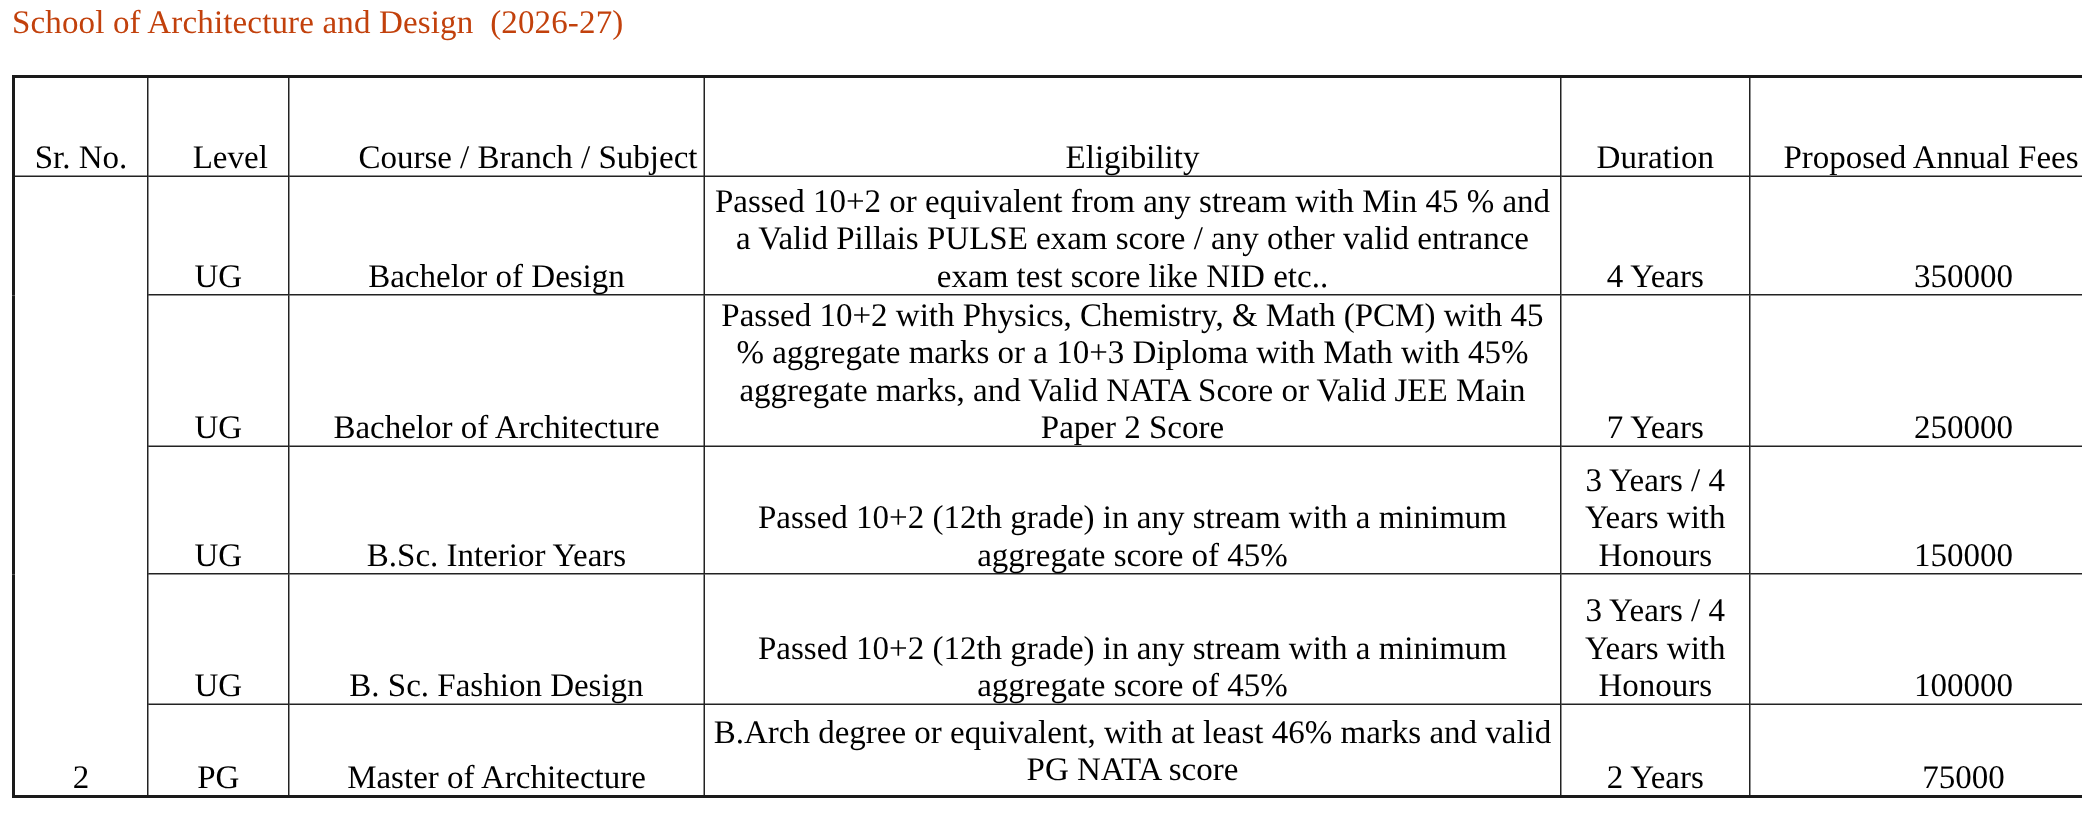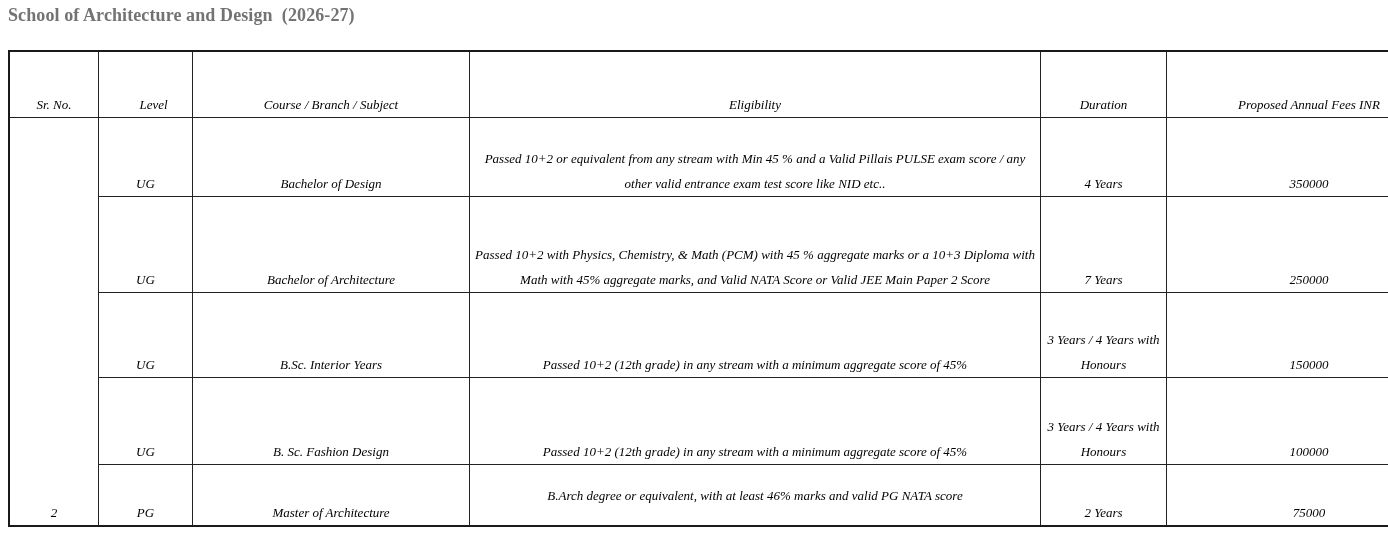--- a/index.html
+++ b/index.html
@@ -17,62 +17,61 @@
   .page {
     position: relative;
     width: 1388px;
     height: 553px;
     box-sizing: border-box;
   }
   .page-title {
     position: absolute;
     left: 8px;
     top: 0px;
-    font-size: 18px;
-    font-weight: bold;
+    font-size: 22px;
+    font-weight: normal;
     letter-spacing: 0.1px;
     line-height: 30px;
-    color: #737373;
+    color: #c2410c;
     white-space: pre;
   }
   .table-wrap {
     position: absolute;
     left: 8px;
     top: 50px;
     width: 1372px;
   }
   table.course-table {
     border-collapse: collapse;
     table-layout: fixed;
     width: 1372px;
     border: 2px solid #1a1a1a;
   }
   table.course-table td,
   table.course-table th {
     border: 1px solid #222222;
     padding: 0 4px;
-    font-size: 13px;
+    font-size: 22px;
     line-height: 25px;
     vertical-align: bottom;
     text-align: center;
     color: #000000;
     font-weight: normal;
-    font-style: italic;
   }
   thead th {
     height: 65px;
     vertical-align: middle;
     color: #9B1B3A;
     font-weight: bold;
     font-size: 18px;
     border-bottom: 2px solid #111111;
   }
   thead th.h-srno   { width: 80px; }
   thead th.h-level  { width: 69px; padding-left: 20px; }
-  thead th.h-course { width: 268px; }
+  thead th.h-course { width: 268px; text-align: right; }
   thead th.h-elig   { width: 562px; }
   thead th.h-dur    { width: 117px; }
   thead th.h-fees   { width: 276px; }
 
   td.c-srno {
     vertical-align: top;
     padding-top: 50px;
     font-size: 18px;
   }
   td.c-elig {

